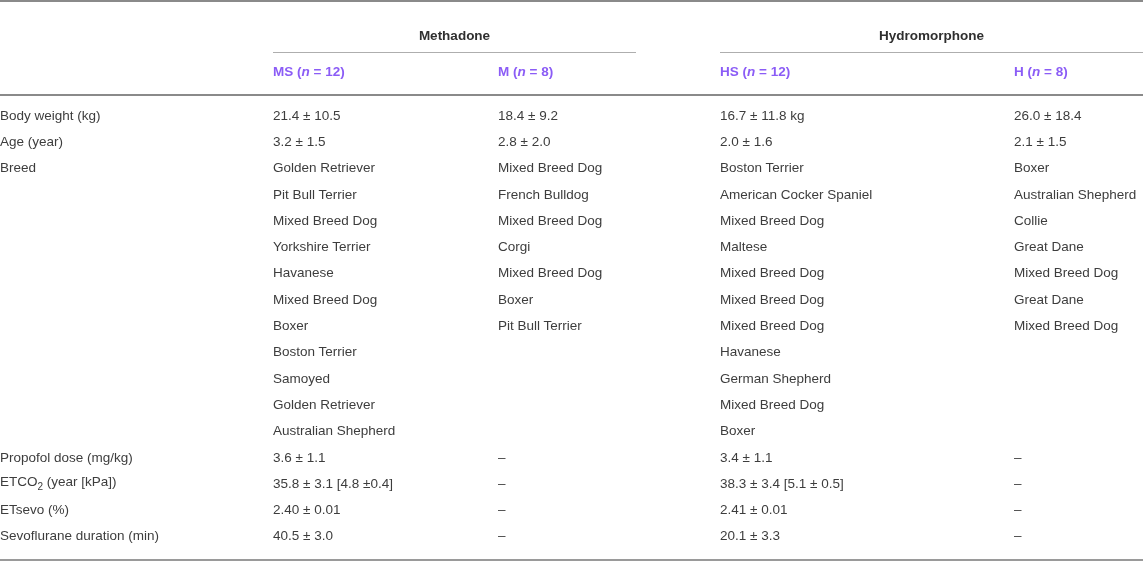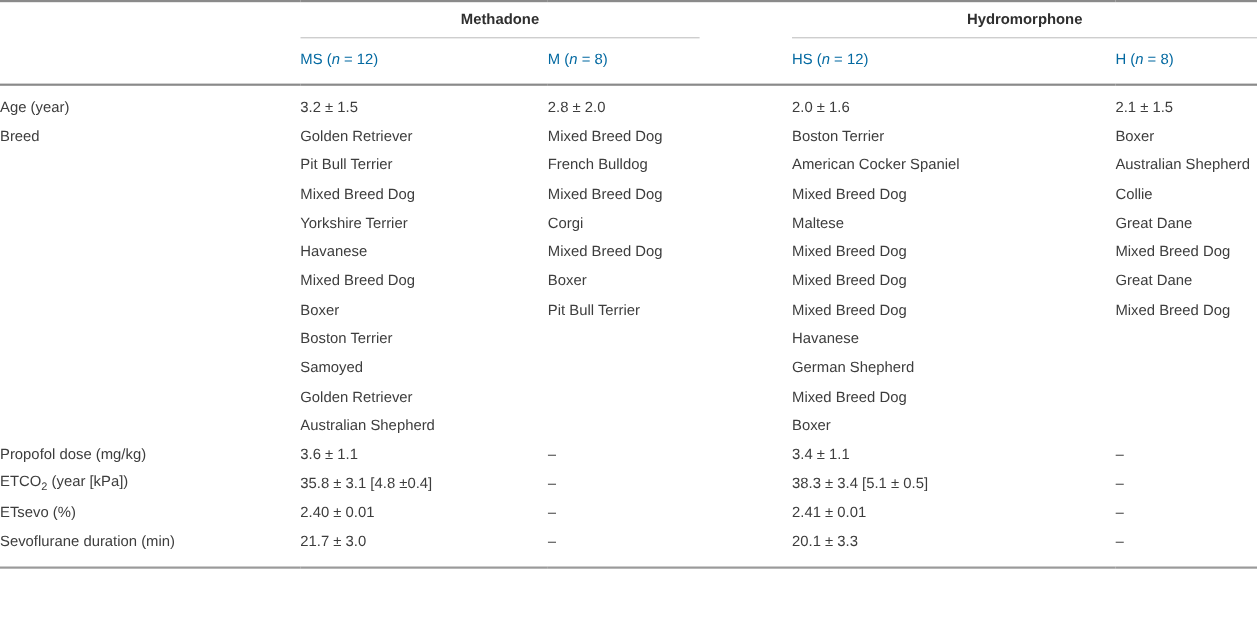--- a/index.html
+++ b/index.html
@@ -24,37 +24,37 @@
   }
   table.demo th, table.demo td {
     text-align: left;
     font-weight: normal;
     padding: 0;
     overflow: hidden;
     white-space: nowrap;
   }
   
   tr.group-row th {
-    padding-top: 8px;
+    padding-top: 26px;
     vertical-align: bottom;
   }
   .group-inner {
     border-bottom: 1px solid #aeaeae;
     text-align: center;
     padding-bottom: 9px;
     font-weight: bold;
     color: #2f2f2f;
     font-size: 13.5px;
   }
   .group-inner.shortened { margin-right: 84px; }
   
   tr.sub-row th {
     padding: 11px 0 15px 0;
-    font-weight: normal;
-    color: #0369a1;
+    font-weight: bold;
+    color: #8b5cf6;
     border-bottom: 2px solid #8a8a8a;
   }
   tr.sub-row th .nvar { font-style: italic; }
   
   tbody td { height: 26.3px; vertical-align: middle; }
   tbody tr:first-child td { padding-top: 6px; }
   tbody tr:last-child td { padding-bottom: 10px; }
   td.rowlabel, th.corner { padding-left: 4px; }
   sub.unit-sub { font-size: 10px; }
 </style>
@@ -82,20 +82,27 @@
     <tr class="sub-row">
       <th class="corner"></th>
       <th><span>MS (</span><span class="nvar">n</span><span> = 12)</span></th>
       <th><span>M (</span><span class="nvar">n</span><span> = 8)</span></th>
       <th><span>HS (</span><span class="nvar">n</span><span> = 12)</span></th>
       <th><span>H (</span><span class="nvar">n</span><span> = 8)</span></th>
     </tr>
   </thead>
   <tbody>
       <tr>
+        <td class="rowlabel"><span>Body weight (kg)</span></td>
+        <td>21.4 ± 10.5</td>
+        <td>18.4 ± 9.2</td>
+        <td>16.7 ± 11.8 kg</td>
+        <td>26.0 ± 18.4</td>
+      </tr>
+      <tr>
         <td class="rowlabel"><span>Age (year)</span></td>
         <td>3.2 ± 1.5</td>
         <td>2.8 ± 2.0</td>
         <td>2.0 ± 1.6</td>
         <td>2.1 ± 1.5</td>
       </tr>
       <tr>
         <td class="rowlabel"><span>Breed</span></td>
         <td>Golden Retriever</td>
         <td>Mixed Breed Dog</td>
@@ -188,19 +195,19 @@
       </tr>
       <tr>
         <td class="rowlabel"><span>ETsevo (%)</span></td>
         <td>2.40 ± 0.01</td>
         <td>–</td>
         <td>2.41 ± 0.01</td>
         <td>–</td>
       </tr>
       <tr>
         <td class="rowlabel"><span>Sevoflurane duration (min)</span></td>
-        <td>21.7 ± 3.0</td>
+        <td>40.5 ± 3.0</td>
         <td>–</td>
         <td>20.1 ± 3.3</td>
         <td>–</td>
       </tr>
     </tbody>
 </table>
 
 </body></html>

